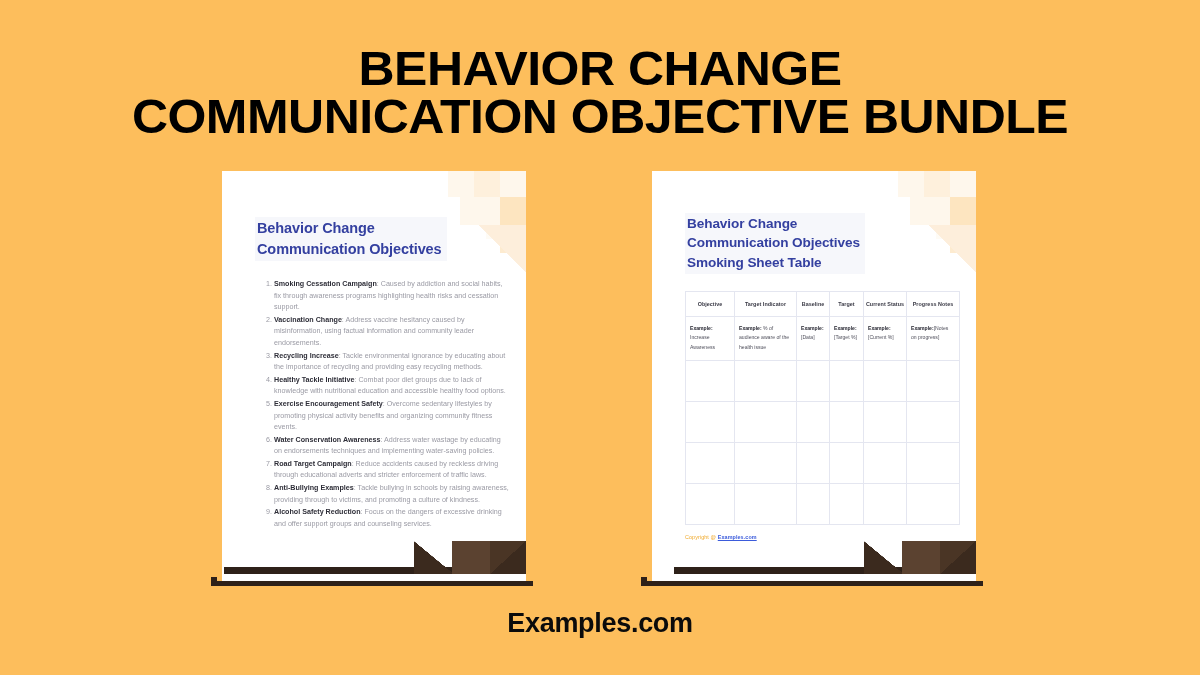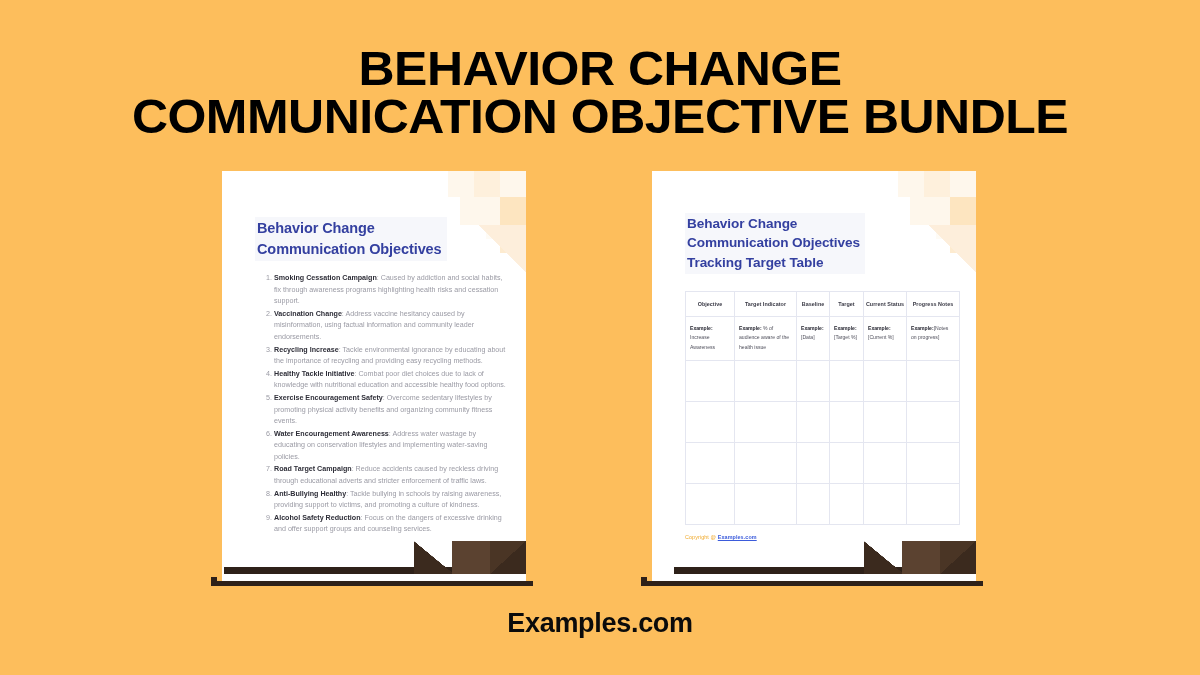--- a/index.html
+++ b/index.html
@@ -90,21 +90,21 @@
     font-weight:bold;
     font-size:14.5px;
     line-height:1.42;
     background:#F6F7FB;
     padding:1px 5px 2px 2px;
     letter-spacing:-0.1px;
   }
   #page-two .doc-title { font-size:13.6px; }
 
   ol.objectives {
-    margin-top:12px;
+    margin-top:18px;
     padding-left:19px;
     list-style-position:outside;
   }
   ol.objectives li {
     color:#9A9AA4;
     font-size:7.15px;
     line-height:1.62;
     margin-bottom:1px;
     text-align:left;
   }
@@ -198,25 +198,25 @@
   <div class="sheet-body">
     <div class="doc-title">
       <span>Behavior Change</span><br>
       <span>Communication Objectives</span>
     </div>
 
     <ol class="objectives" id="objective-list">
         <li><b>Smoking Cessation Campaign</b><span>: Caused by addiction and social habits, fix through awareness programs highlighting health risks and cessation support.</span></li>
         <li><b>Vaccination Change</b><span>: Address vaccine hesitancy caused by misinformation, using factual information and community leader endorsements.</span></li>
         <li><b>Recycling Increase</b><span>: Tackle environmental ignorance by educating about the importance of recycling and providing easy recycling methods.</span></li>
-        <li><b>Healthy Tackle Initiative</b><span>: Combat poor diet choices due to lack of knowledge with nutritional education and accessible healthy food options.</span></li>
+        <li><b>Healthy Tackle Initiative</b><span>: Combat poor diet groups due to lack of knowledge with nutritional education and accessible healthy food options.</span></li>
         <li><b>Exercise Encouragement Safety</b><span>: Overcome sedentary lifestyles by promoting physical activity benefits and organizing community fitness events.</span></li>
-        <li><b>Water Encouragement Awareness</b><span>: Address water wastage by educating on conservation lifestyles and implementing water-saving policies.</span></li>
+        <li><b>Water Conservation Awareness</b><span>: Address water wastage by educating on endorsements techniques and implementing water-saving policies.</span></li>
         <li><b>Road Target Campaign</b><span>: Reduce accidents caused by reckless driving through educational adverts and stricter enforcement of traffic laws.</span></li>
-        <li><b>Anti-Bullying Healthy</b><span>: Tackle bullying in schools by raising awareness, providing support to victims, and promoting a culture of kindness.</span></li>
+        <li><b>Anti-Bullying Examples</b><span>: Tackle bullying in schools by raising awareness, providing through to victims, and promoting a culture of kindness.</span></li>
         <li><b>Alcohol Safety Reduction</b><span>: Focus on the dangers of excessive drinking and offer support groups and counseling services.</span></li>
       </ol>
   </div>
 
   <div class="corner">
     <div class="base"></div>
     <div class="slope"></div>
     <div class="blk1"></div>
     <div class="blk2"></div>
   </div>
@@ -235,21 +235,21 @@
       <i class="d5"></i>
       <i class="d6"></i>
       <i class="d7"></i>
     <i class="dtri"></i>
   </div>
 
   <div class="sheet-body">
     <div class="doc-title">
       <span>Behavior Change</span><br>
       <span>Communication Objectives</span><br>
-      <span>Tracking Target Table</span>
+      <span>Smoking Sheet Table</span>
     </div>
 
     <table class="tracking">
       <colgroup>
         <col class="c1">
           <col class="c2">
           <col class="c3">
         <col class="c4">
           <col class="c5">
           <col class="c6">

